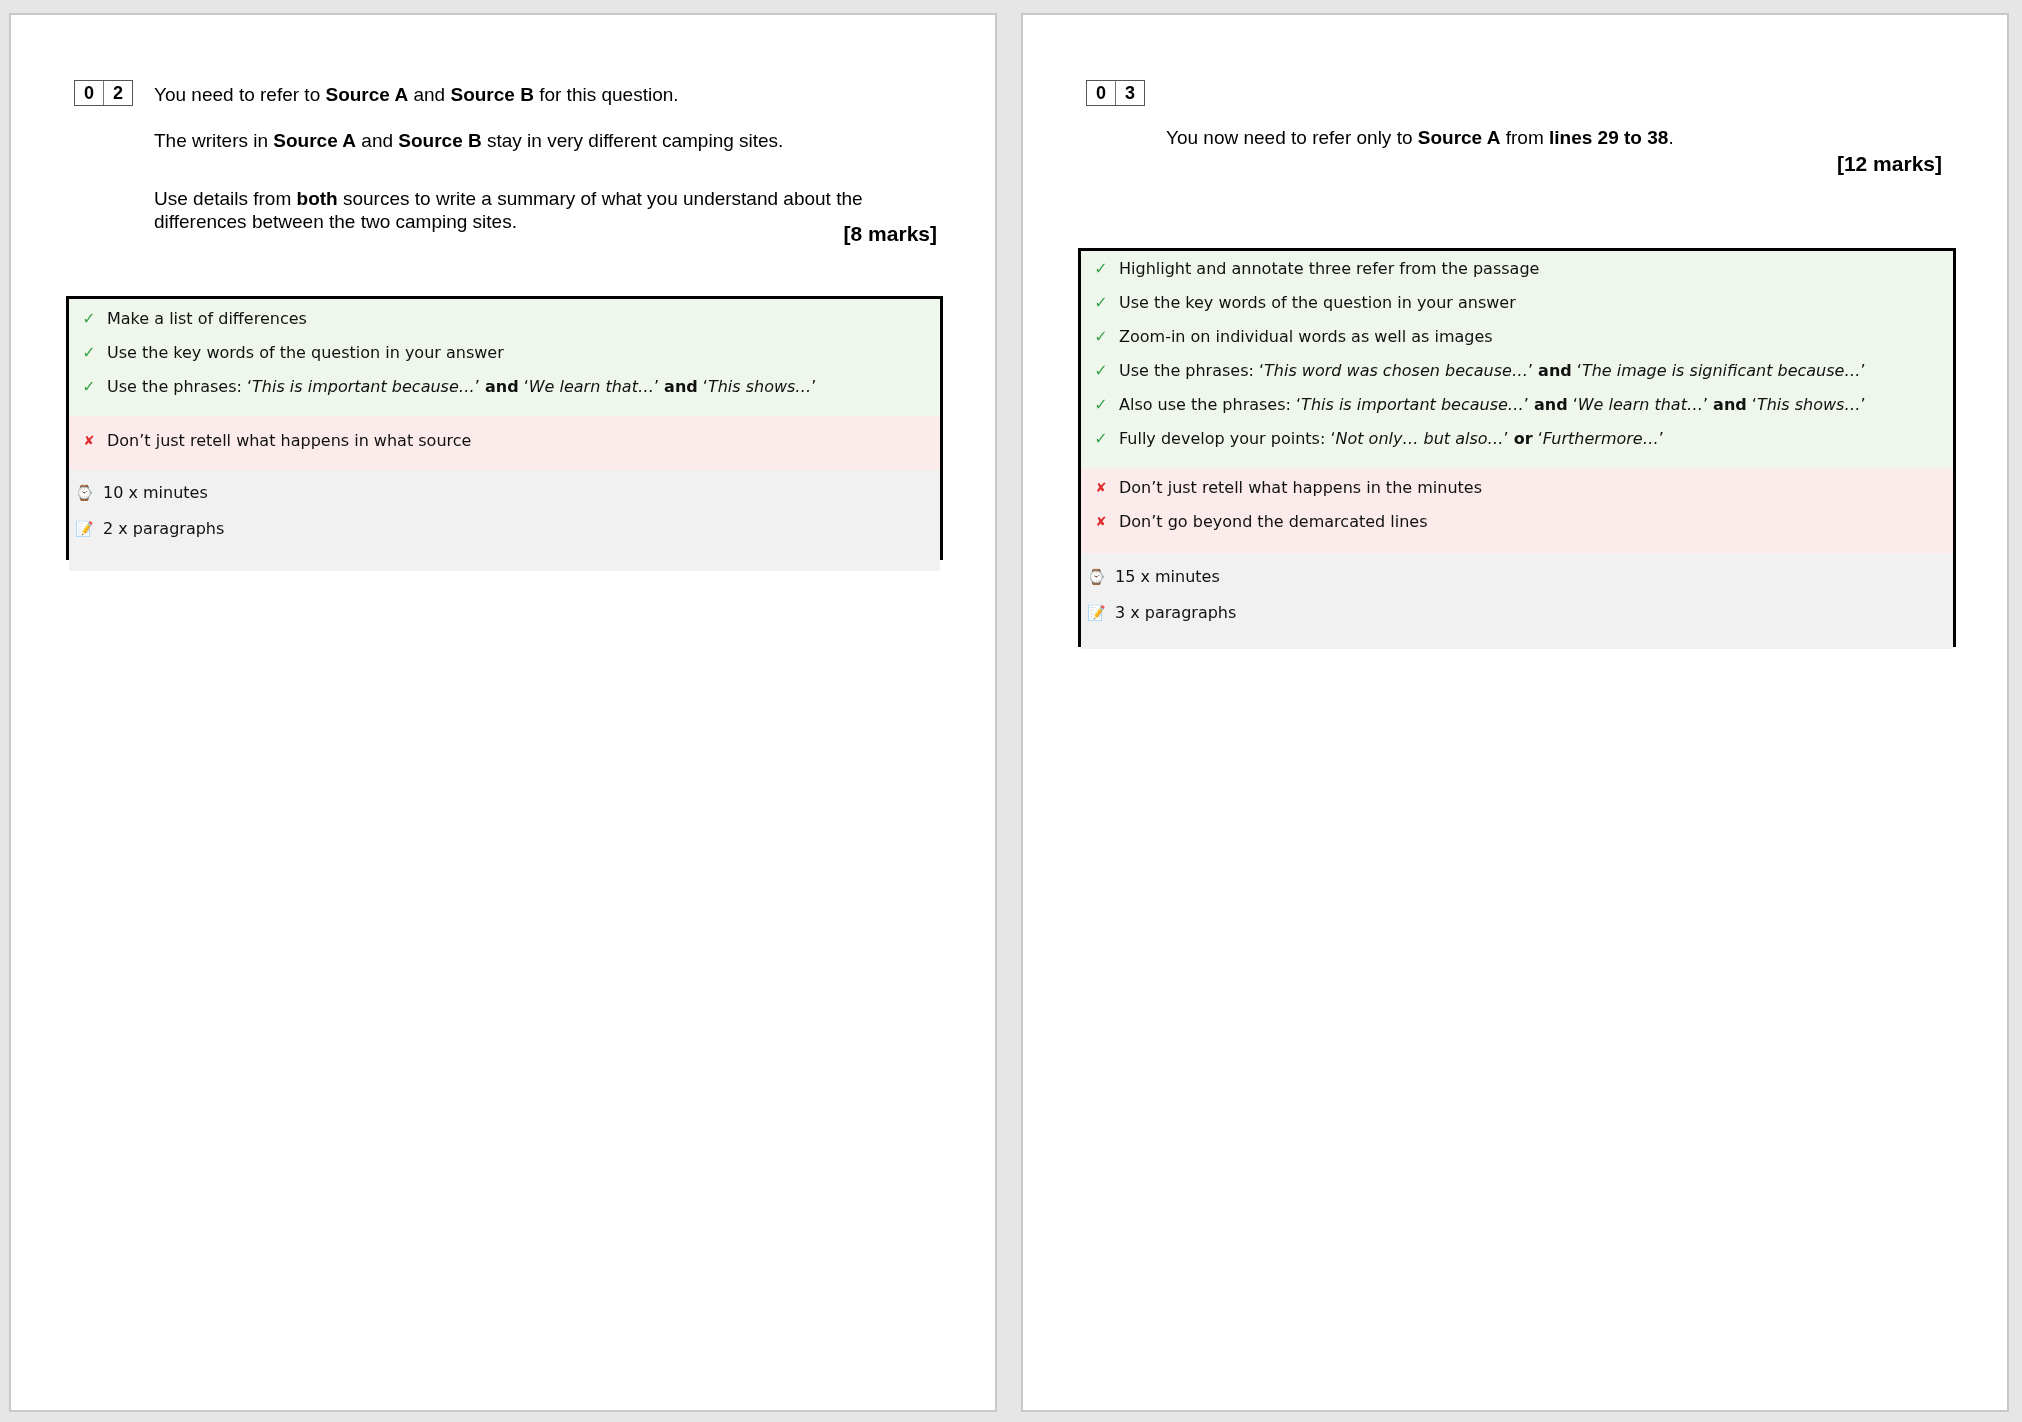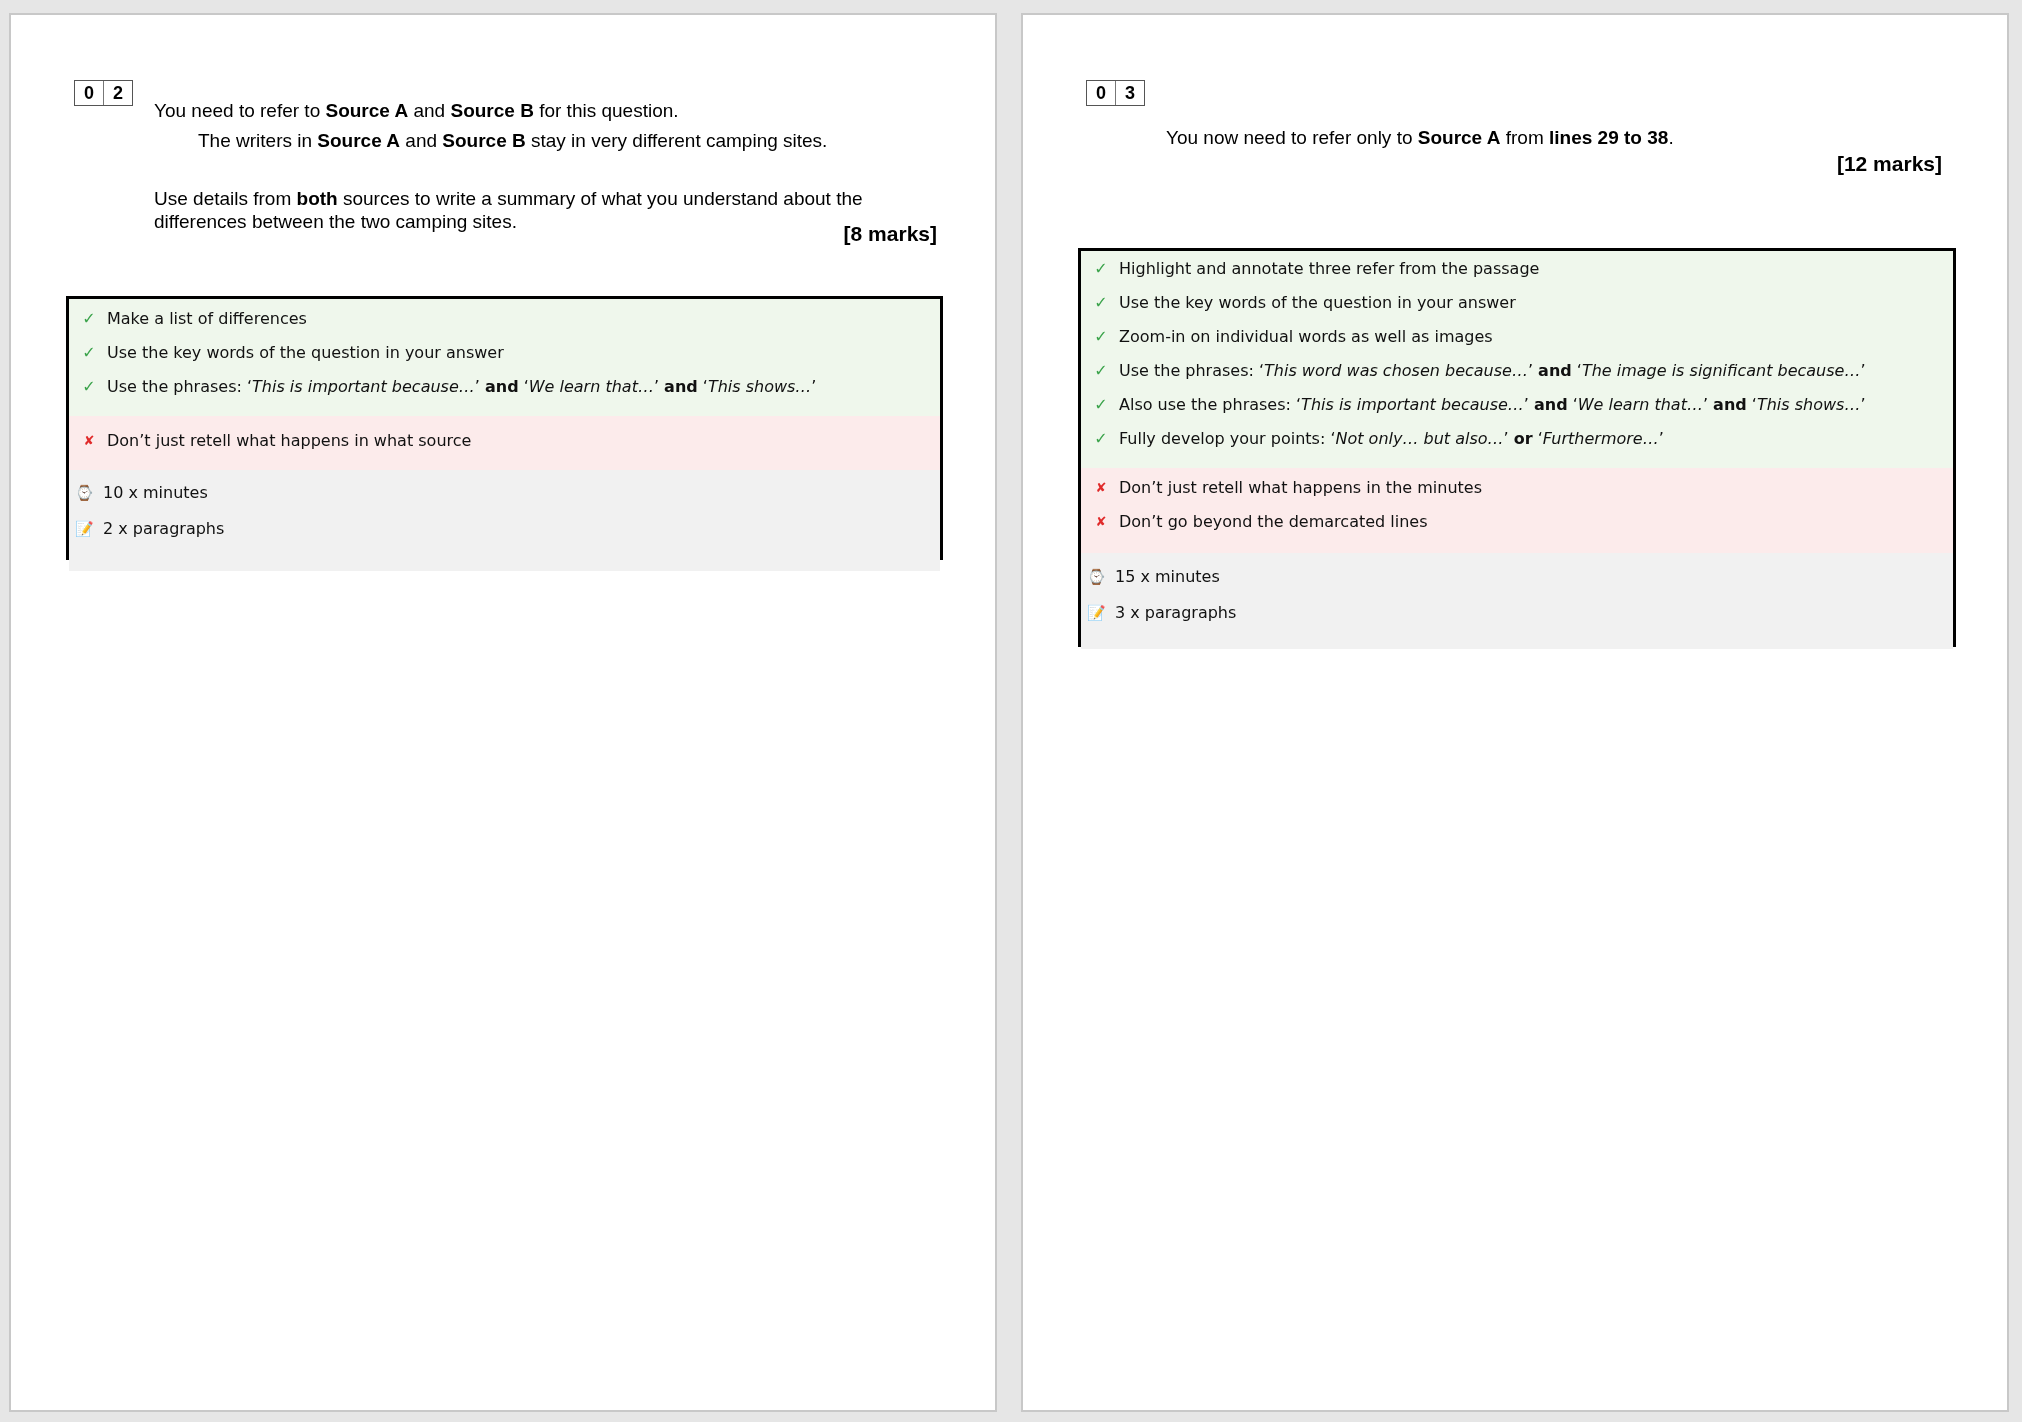--- a/index.html
+++ b/index.html
@@ -89,24 +89,24 @@
   </style>
 </head>
 <body>
 
 <div class="page left">
   <div class="qnum" style="left:63px;">
     <span>0</span>
     <span>2</span>
   </div>
 
-  <div class="qtext" style="top:84px;">
+  <div class="qtext" style="top:68px;">
     <span>You need to refer to </span><b>Source A</b><span> and </span><b>Source B</b><span> for this question.</span>
   </div>
-  <div class="qtext" style="top:114px;margin-left:44px;">
+  <div class="qtext" style="top:114px;">
     <span>The writers in </span><b>Source A</b><span> and </span><b>Source B</b><span> stay in very different camping sites.</span>
   </div>
   <div class="qtext" style="top:172px;">
     <span>Use details from </span><b>both</b><span> sources to write a summary of what you understand about the</span><br>
     <span>differences between the two camping sites.</span>
   </div>
   <div class="marks" style="top:207px; right:58px;">[8 marks]</div>
 
   <div class="tipbox" style="left:55px; top:281px; width:877px; height:264px;">
     <div class="sec-green">

